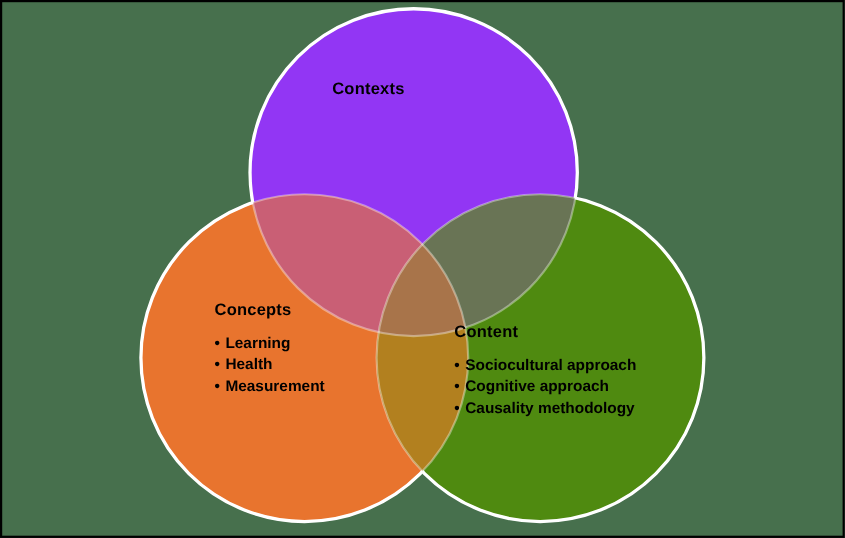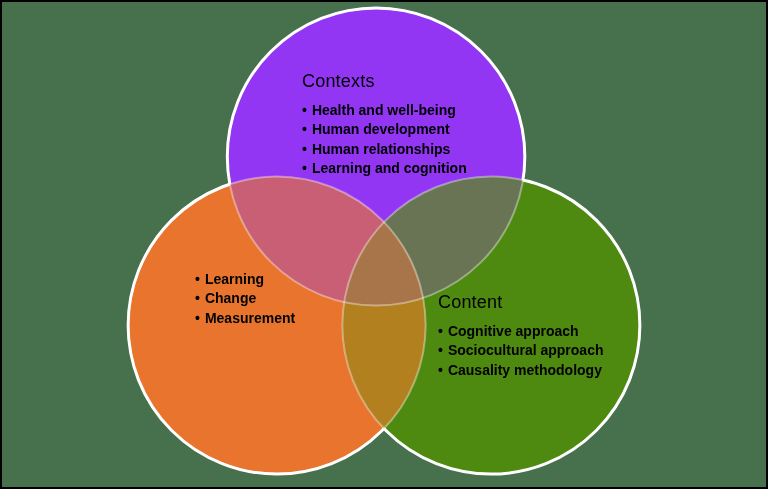--- a/index.html
+++ b/index.html
@@ -9,44 +9,44 @@
     height: 489px;
     box-sizing: border-box;
     border: 2px solid #000;
     overflow: hidden;
     font-family: "Liberation Sans", sans-serif;
   }
   .venn-svg { position: absolute; left: 0; top: 0; width: 100%; height: 100%; }
   .label-group { position: absolute; color: #000; }
   .label-group h2 {
     margin: 0 0 8px 0;
-    font-size: 18px;
+    font-size: 15px;
     line-height: 24px;
-    font-weight: 400;
+    font-weight: 700;
     letter-spacing: 0.2px;
   }
   .label-group ul {
     list-style: none;
     margin: 0;
     padding: 0;
   }
   .label-group li {
     font-size: 14px;
     line-height: 19.4px;
     font-weight: 600;
     white-space: nowrap;
   }
   .label-group li .b {
     display: inline-block;
     margin-right: 5px;
     font-size: 14px;
   }
   .g-contexts { left: 300px; top: 67px; }
   .g-concepts { left: 193px; top: 268px; }
-  .g-content  { left: 436px; top: 288px; }
+  .g-content  { left: 411px; top: 288px; }
 </style>
 </head>
 <body>
 
 <div class="canvas" style="background: rgb(71, 112, 77); border-color: rgb(0, 0, 0);">
   <svg class="venn-svg" viewBox="0 0 768 489">
     <defs>
       <clipPath id="clipP">
           <circle cx="376" cy="156" r="150"></circle>
         </clipPath>
@@ -99,37 +99,32 @@
 
     <g stroke="rgba(255,255,255,0.38)" stroke-width="2" fill="none">
       <circle cx="376" cy="156" r="150"></circle>
       <circle cx="276" cy="326" r="150"></circle>
       <circle cx="492" cy="326" r="150"></circle>
     </g>
   </svg>
 
   <div class="label-group g-contexts">
     <h2>Contexts</h2>
-    <ul>
-      <li><span class="b">•</span><span>Health and well-being</span></li>
-      <li><span class="b">•</span><span>Human development</span></li>
-      <li><span class="b">•</span><span>Human relationships</span></li>
-      <li><span class="b">•</span><span>Learning and cognition</span></li>
-    </ul>
   </div>
 
   <div class="label-group g-concepts">
+    <h2>Concepts</h2>
     <ul>
       <li><span class="b">•</span><span>Learning</span></li>
-      <li><span class="b">•</span><span>Change</span></li>
+      <li><span class="b">•</span><span>Health</span></li>
       <li><span class="b">•</span><span>Measurement</span></li>
     </ul>
   </div>
 
   <div class="label-group g-content">
     <h2>Content</h2>
     <ul>
+      <li><span class="b">•</span><span>Sociocultural approach</span></li>
       <li><span class="b">•</span><span>Cognitive approach</span></li>
-      <li><span class="b">•</span><span>Sociocultural approach</span></li>
       <li><span class="b">•</span><span>Causality methodology</span></li>
     </ul>
   </div>
 </div>
 
 </body></html>

